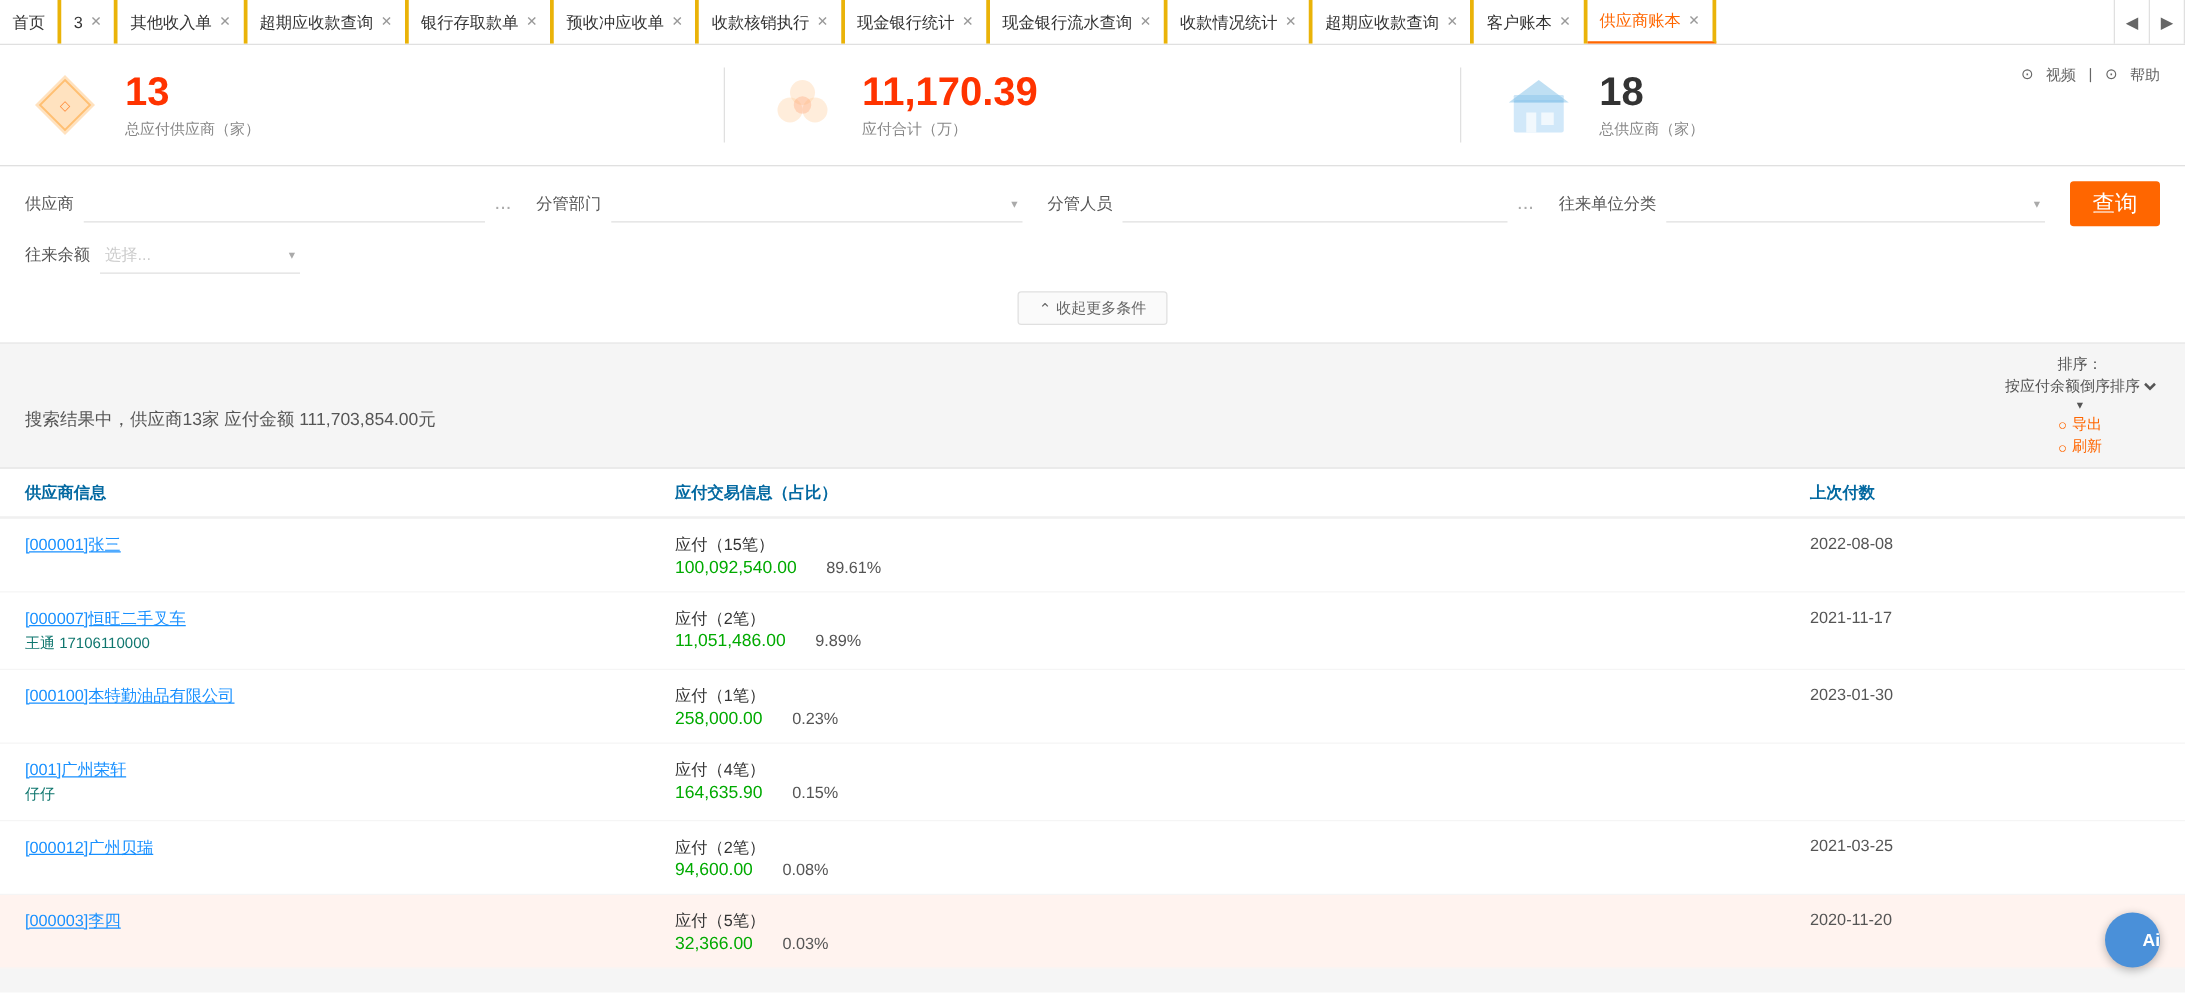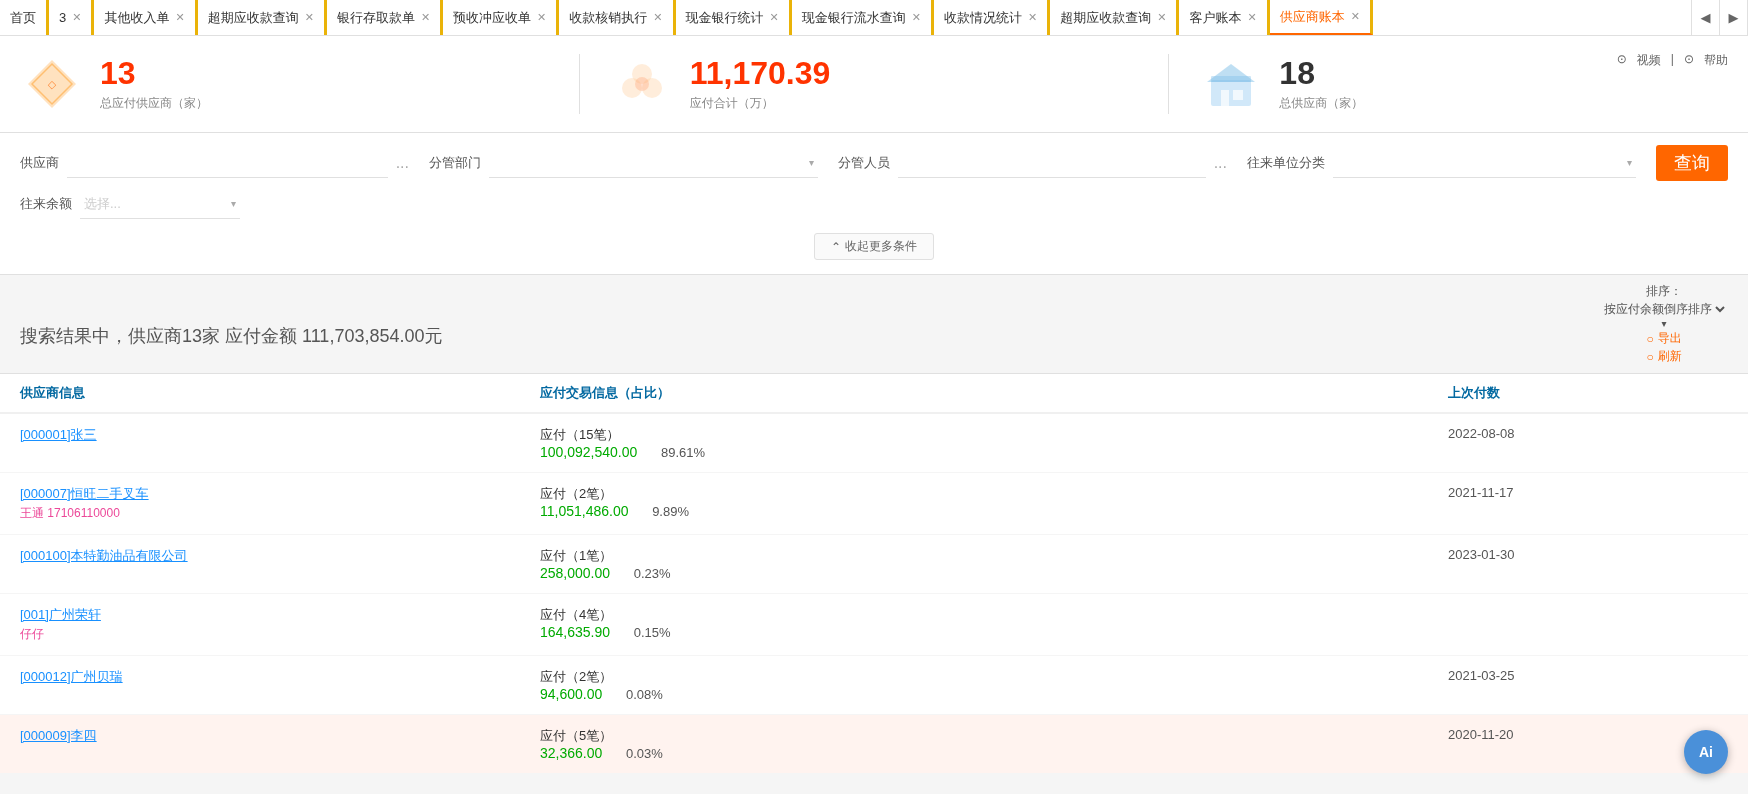--- a/index.html
+++ b/index.html
@@ -34,33 +34,33 @@
     .filter-dropdown { display: flex; align-items: center; flex: 1; border-bottom: 1px solid #e0e0e0; height: 30px; position: relative; cursor: pointer; }
     .filter-dropdown-text { flex: 1; font-size: 13px; color: #ccc; padding: 0 4px; }
     .filter-dropdown-arrow { color: #aaa; font-size: 10px; padding-right: 4px; }
     .filter-ellipsis { color: #aaa; font-size: 16px; cursor: pointer; }
     .btn-query { background: #ff6600; color: #fff; border: none; border-radius: 3px; padding: 6px 18px; font-size: 18px; cursor: pointer; white-space: nowrap; }
     .collapse-bar { text-align: center; padding: 6px 0; }
     .collapse-btn { display: inline-flex; align-items: center; gap: 4px; font-size: 12px; color: #666; cursor: pointer; padding: 4px 16px; border: 1px solid #e0e0e0; border-radius: 3px; background: #fafafa; }
 
     
     .result-bar { background: #f5f5f5; padding: 8px 20px; display: flex; align-items: center; justify-content: space-between; border-bottom: 1px solid #e0e0e0; }
-    .result-info { font-size: 18px; color: #555; margin-top: 23px; }
+    .result-info { font-size: 14px; color: #555; margin-top: 23px; }
     .result-actions { display: flex; align-items: center; gap: 1px; font-size: 12px; color: #555; flex-direction: column; }
     .sort-label { color: #555; }
     .sort-select { border: none; background: transparent; font-size: 12px; color: #555; cursor: pointer; outline: none; }
     .action-btn { display: flex; align-items: center; gap: 4px; cursor: pointer; color: #ff6600; }
 
     
     .table-area { background: #fff; }
     .table-header { display: grid; grid-template-columns: 520px 1fr 280px; padding: 10px 20px; border-bottom: 2px solid #f0f0f0; font-weight: bold; font-size: 13px; color: #0369a1; }
     .data-row { display: grid; grid-template-columns: 520px 1fr 280px; padding: 12px 20px; border-bottom: 1px solid #f5f5f5; align-items: start; cursor: pointer; }
     .data-row.highlight { background: #fff3ef; }
     .supplier-link { color: #1890ff; text-decoration: underline; cursor: pointer; font-size: 13px; }
-    .supplier-sub { font-size: 12px; color: #ec4899; margin-top: 2px; }
+    .supplier-sub { font-size: 12px; color: #0f766e; margin-top: 2px; }
     .transaction-label { font-size: 13px; color: #333; }
     .transaction-amount { font-size: 14px; color: #00aa00; font-weight: 500; margin-top: 4px; }
     .transaction-pct { font-size: 13px; color: #555; margin-left: 20px; display: inline-block; }
     .last-payment { font-size: 13px; color: #555; }
 
     
     ::-webkit-scrollbar { width: 6px; }
     ::-webkit-scrollbar-track { background: #f1f1f1; }
     ::-webkit-scrollbar-thumb { background: #ccc; border-radius: 3px; }
   </style>
@@ -341,30 +341,30 @@
         <span class="transaction-pct">0.08%</span>
       </div>
     </div>
     <div>
       <span class="last-payment">2021-03-25</span>
     </div>
   </div>
 
   <div class="data-row highlight">
     <div>
-      <div class="supplier-link">[000009]李四</div>
+      <div class="supplier-link">[000003]李四</div>
     </div>
     <div>
       <div class="transaction-label">应付（5笔）</div>
       <div>
         <span class="transaction-amount">32,366.00</span>
         <span class="transaction-pct">0.03%</span>
       </div>
     </div>
     <div>
       <span class="last-payment">2020-11-20</span>
     </div>
   </div>
 </div>
 
-<div style="position:fixed;bottom:20px;right:20px;background:#4a90d9;color:#fff;border-radius:50%;width:44px;height:44px;display:flex;align-items:center;justify-content:center;font-size:14px;font-weight:bold;cursor:pointer;box-shadow:0 2px 8px rgba(0,0,0,0.3);">
+<div style="position:fixed;bottom:20px;right:20px;background:#4a90d9;color:#fff;border-radius:50%;width:44px;height:44px;display:flex;align-items:center;justify-content:flex-end;font-size:14px;font-weight:bold;cursor:pointer;box-shadow:0 2px 8px rgba(0,0,0,0.3);">
   <span>Ai</span>
 </div>
 
 </body></html>

